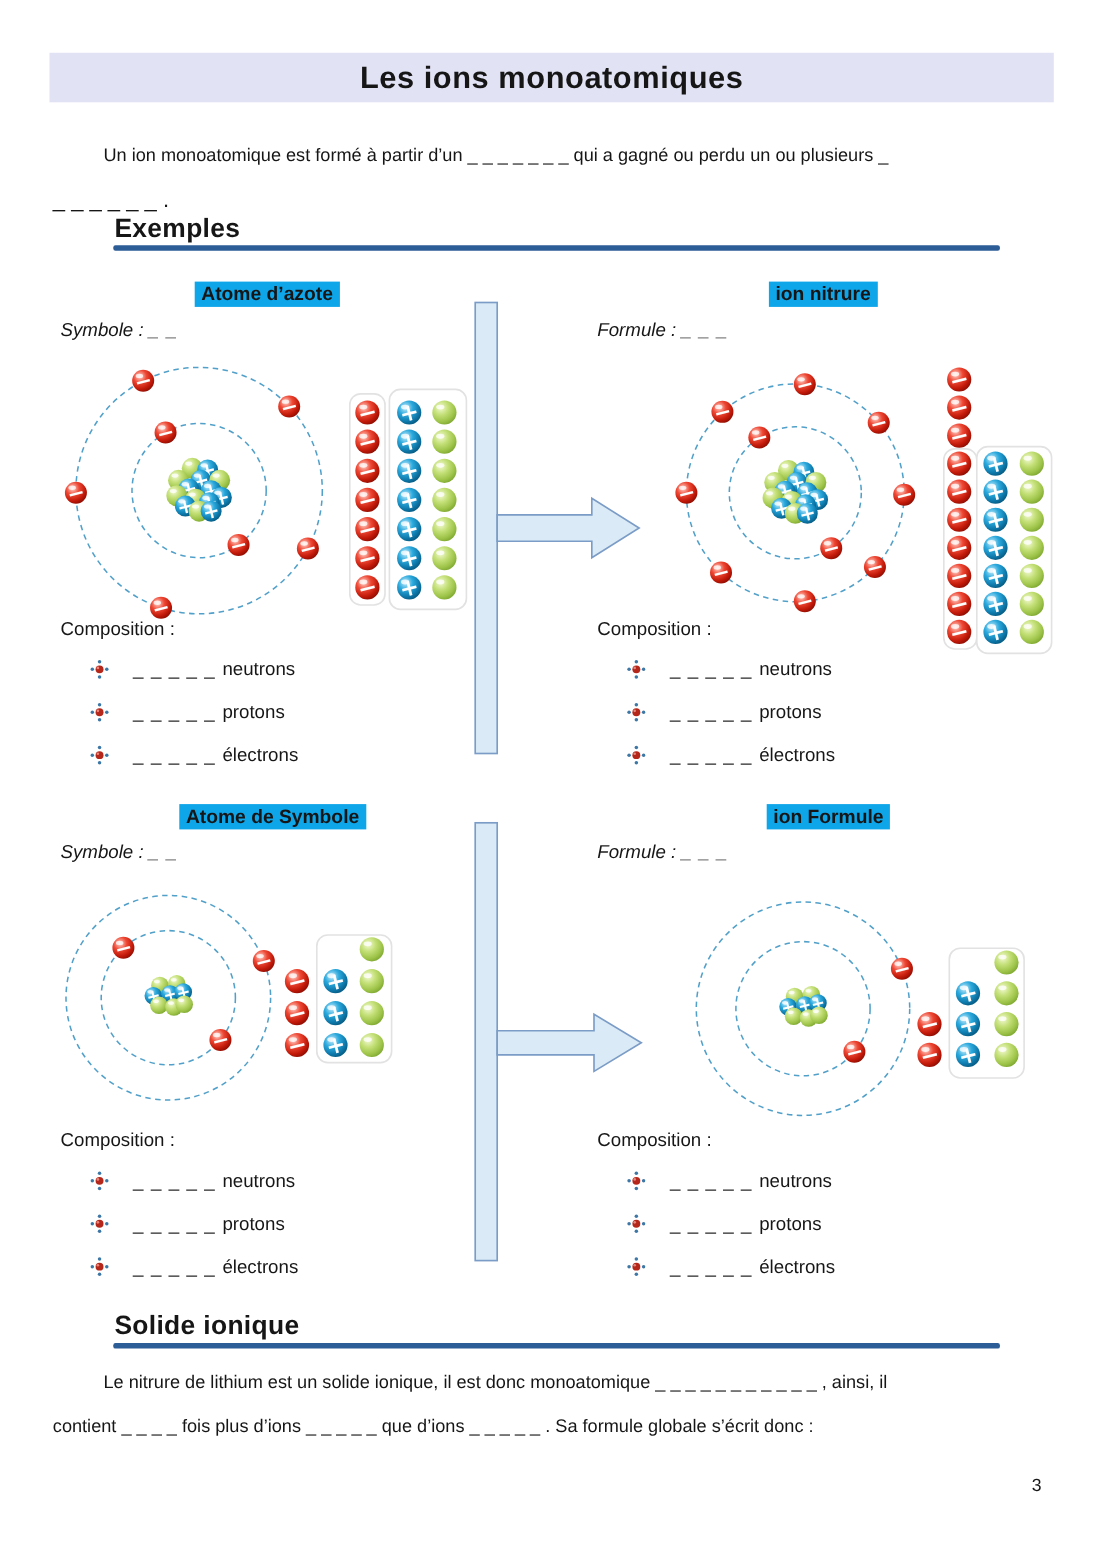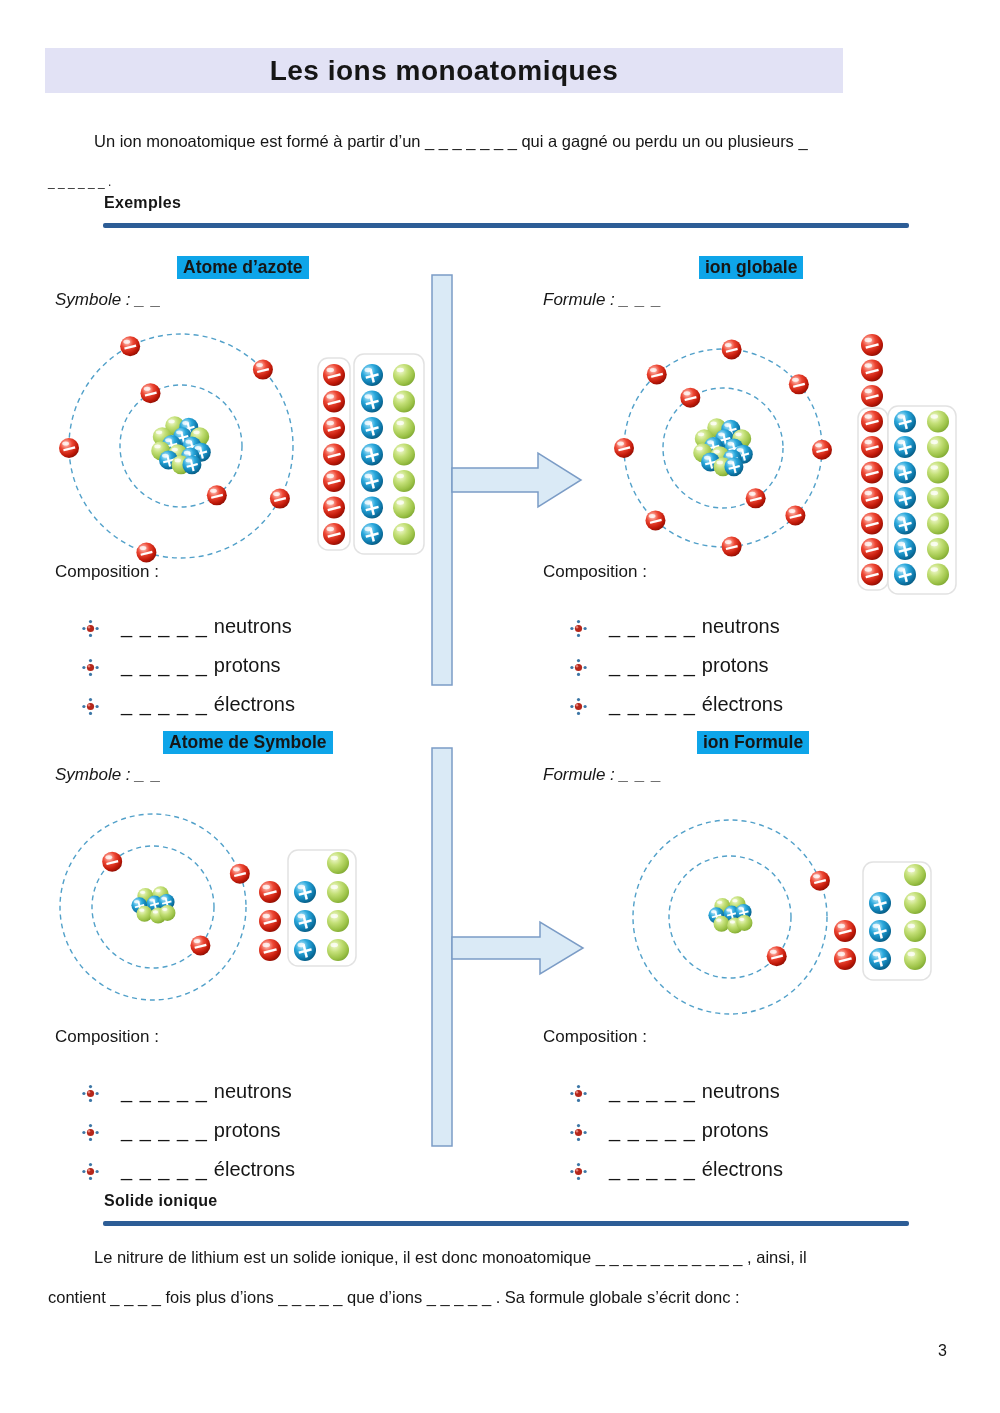--- a/index.html
+++ b/index.html
@@ -1,49 +1,49 @@
 <!DOCTYPE html>
 <html><head>
 <meta charset="utf-8">
 <style>
   html,body{margin:0;padding:0;background:#fff;}
   body{width:1000px;height:1413px;position:relative;overflow:hidden;
        font-family:"Liberation Sans","DejaVu Sans",sans-serif;color:#161616;}
   .abs{position:absolute;}
-  .title-bar{left:45px;top:48px;width:798px;height:45px;background:#e2e2f5;
+  .title-bar{left:45px;top:48px;width:913px;height:45px;background:#e2e2f5;
              display:flex;align-items:center;justify-content:center;
              font-size:28px;font-weight:bold;letter-spacing:0.5px;}
   .intro{left:48px;top:121px;width:905px;font-size:16.5px;line-height:41px;text-indent:46px;}
-  .intro2{left:48px;top:162px;width:905px;font-size:12px;line-height:41px;}
-  .section-h{font-size:16px;font-weight:bold;letter-spacing:0.3px;}
+  .intro2{left:48px;top:162px;width:905px;font-size:20px;line-height:41px;}
+  .section-h{font-size:24px;font-weight:bold;letter-spacing:0.3px;}
   .rule{height:5px;background:#2d5d96;border-radius:2px;}
   .hl{background:#0ea5e9;padding:1px 6px;font-weight:bold;font-size:17.5px;white-space:nowrap;}
   .field{font-size:17px;white-space:nowrap;font-style:italic;}
   .blank{letter-spacing:1px;}
   .comp-title{font-size:17px;}
   .comp-rows{margin-top:17px;margin-left:27px;}
-  .comp-row{height:39px;display:flex;align-items:flex-end;font-size:20px;white-space:nowrap;}
+  .comp-row{height:39px;display:flex;align-items:flex-start;font-size:17px;white-space:nowrap;}
   .comp-row .mini{margin-right:22px;flex:0 0 auto;}
   .comp-row .blank{margin-right:6px;}
   .pageno{font-size:16px;}
   svg{display:block;}
 </style>
 </head>
 <body>
 
 <div class="abs title-bar">Les ions monoatomiques</div>
 
 <div class="abs intro">Un ion monoatomique est formé à partir d’un _ _ _ _ _ _ _    qui a gagné ou perdu un ou plusieurs _</div>
 <div class="abs intro2">_ _ _ _ _ _   .</div>
 
 <div class="abs section-h" style="left:104px;top:194px">Exemples</div>
 <div class="abs rule" style="left:103px;top:223px;width:806px"></div>
 
 <div class="abs hl" style="left:177px;top:256px">Atome d’azote</div>
-<div class="abs hl" style="left:699px;top:256px">ion globale</div>
+<div class="abs hl" style="left:699px;top:256px">ion nitrure</div>
 
 <div class="abs field" style="left:55px;top:290px">
   <span>Symbole :</span>
   <span class="blank">_ _</span>
 </div>
 <div class="abs field" style="left:543px;top:290px">
   <span>Formule :</span>
   <span class="blank">_ _ _</span>
 </div>
 

